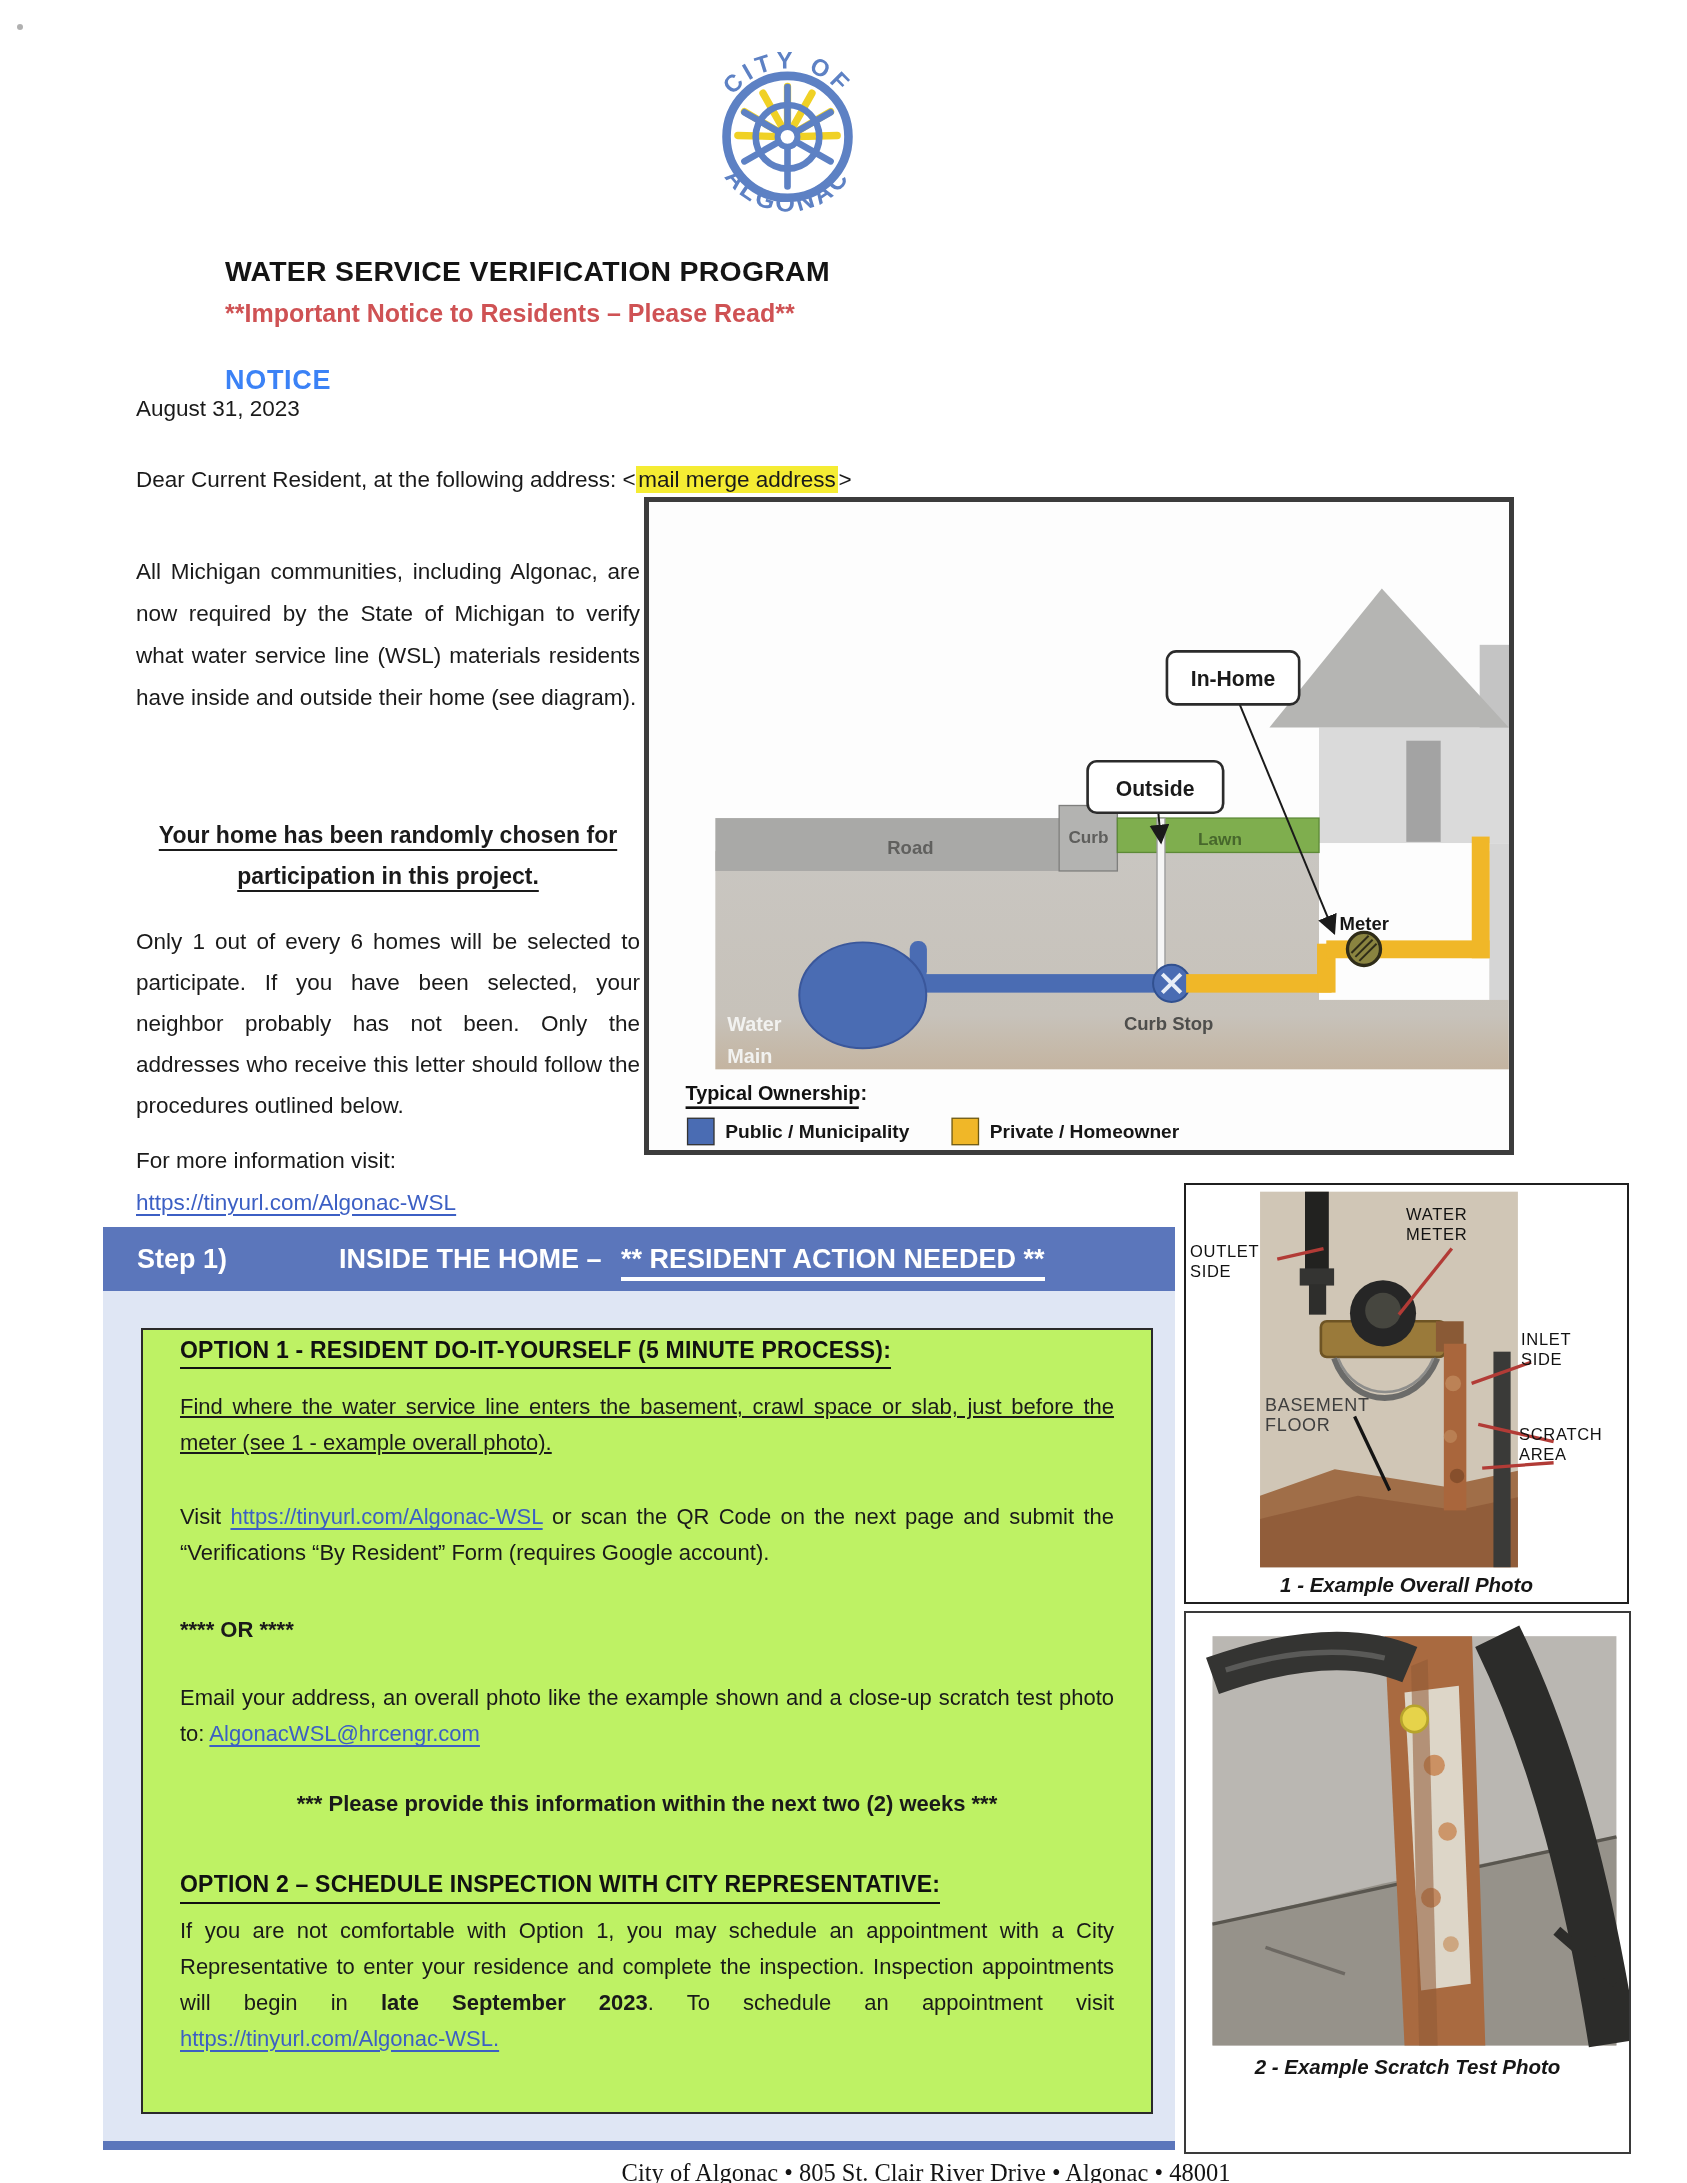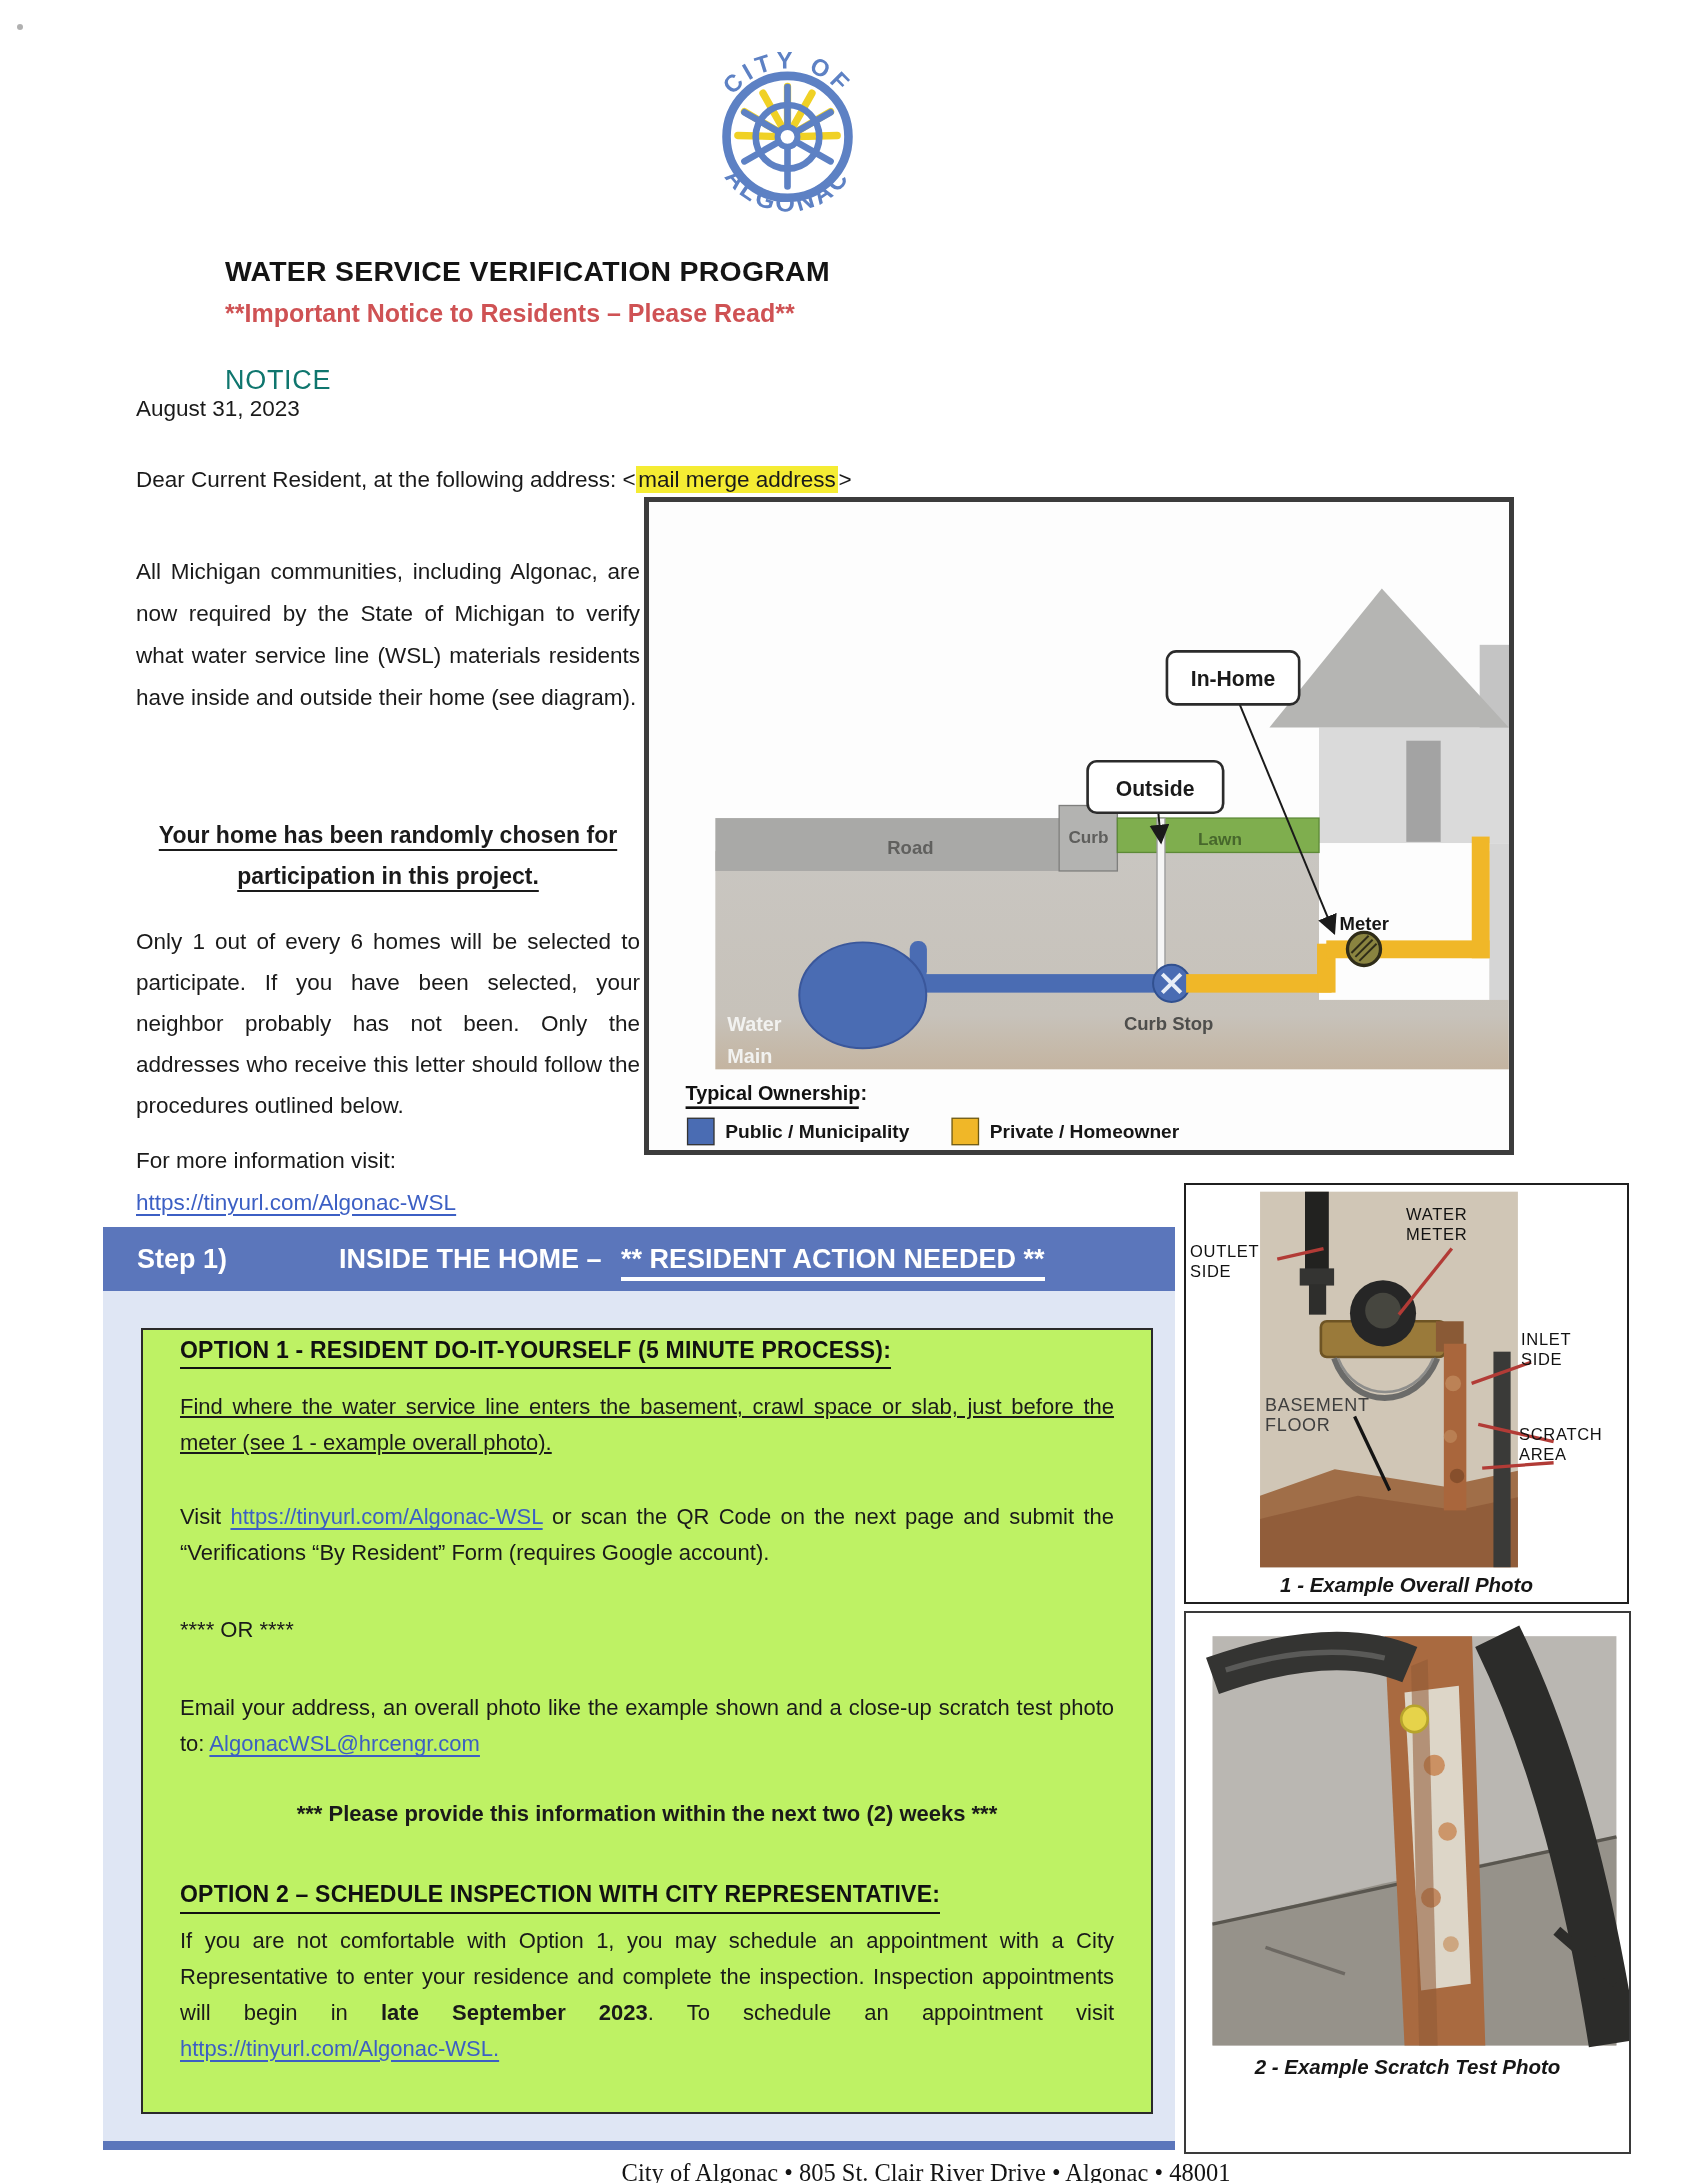--- a/index.html
+++ b/index.html
@@ -5,21 +5,21 @@
   html,body{margin:0;padding:0;background:#e9e9e9;}
   .page{position:relative;width:1687px;height:2183px;background:#ffffff;overflow:hidden;
         font-family:"Liberation Sans",sans-serif;color:#1a1a1a;}
   .abs{position:absolute;}
 
   
   .scan-dot{width:6px;height:6px;border-radius:50%;background:#8f8f8f;opacity:.7;}
   .hdr{}
   .hdr .title{font-size:28.4px;font-weight:bold;letter-spacing:0.3px;color:#141414;}
   .hdr .subtitle{font-size:25px;font-weight:bold;color:#cf5254;margin-top:10.6px;}
-  .hdr .notice{font-size:27px;font-weight:normal;color:#0f766e;margin-top:37px;letter-spacing:0.7px;}
+  .hdr .notice{font-size:27px;font-weight:bold;color:#3b82f6;margin-top:37px;letter-spacing:0.7px;}
 
   
   .line34{font-size:22.5px;}
   .para{font-size:22.5px;line-height:42px;text-align:justify;}
   .chosen{font-size:23px;line-height:41px;font-weight:bold;text-align:center;
           text-decoration:underline;text-underline-offset:6px;text-decoration-thickness:2px;}
   .hl{background:#f5ec33;padding:1.3px 2.6px;}
   .lnk{color:#3c5fc4;text-decoration:underline;text-underline-offset:4px;cursor:pointer;}
 
   
@@ -195,21 +195,21 @@
     </div>
 
     <div class="inner">
       <div style="margin-bottom:20px;">
         <span class="opt-h">OPTION 1 - RESIDENT DO-IT-YOURSELF (5 MINUTE PROCESS):</span>
       </div>
       <p class="ip" style="margin-bottom:38px;text-decoration:underline;">Find where the water service line enters the basement, crawl space or slab, just before the meter (see 1 - example overall photo).</p>
       <p class="ip" style="margin-bottom:41px;margin-top:12px;">
         <span>Visit </span><a class="lnk">https://tinyurl.com/Algonac-WSL</a><span> or scan the QR Code on the next page and submit the “Verifications “By Resident” Form (requires Google account).</span>
       </p>
-      <p class="ip" style="font-weight:normal;margin-bottom:42px;">**** OR ****</p>
+      <p class="ip" style="font-weight:bold;margin-bottom:32px;">**** OR ****</p>
       <p class="ip" style="margin-bottom:34px;">
         <span>Email your address, an overall photo like the example shown and a close-up scratch test photo to: </span><a class="lnk">AlgonacWSL@hrcengr.com</a>
       </p>
       <p class="ip" style="font-weight:bold;text-align:center;margin-bottom:49px;">*** Please provide this information within the next two (2) weeks ***</p>
       <div style="margin-bottom:9.3px;">
         <span class="opt-h">OPTION 2 – SCHEDULE INSPECTION WITH CITY REPRESENTATIVE:</span>
       </div>
       <p class="ip">
         <span>If you are not comfortable with Option 1, you may schedule an appointment with a City Representative to enter your residence and complete the inspection. Inspection appointments will begin in </span><b>late September 2023</b><span>. To schedule an appointment visit </span><a class="lnk">https://tinyurl.com/Algonac-WSL.</a>
       </p>

